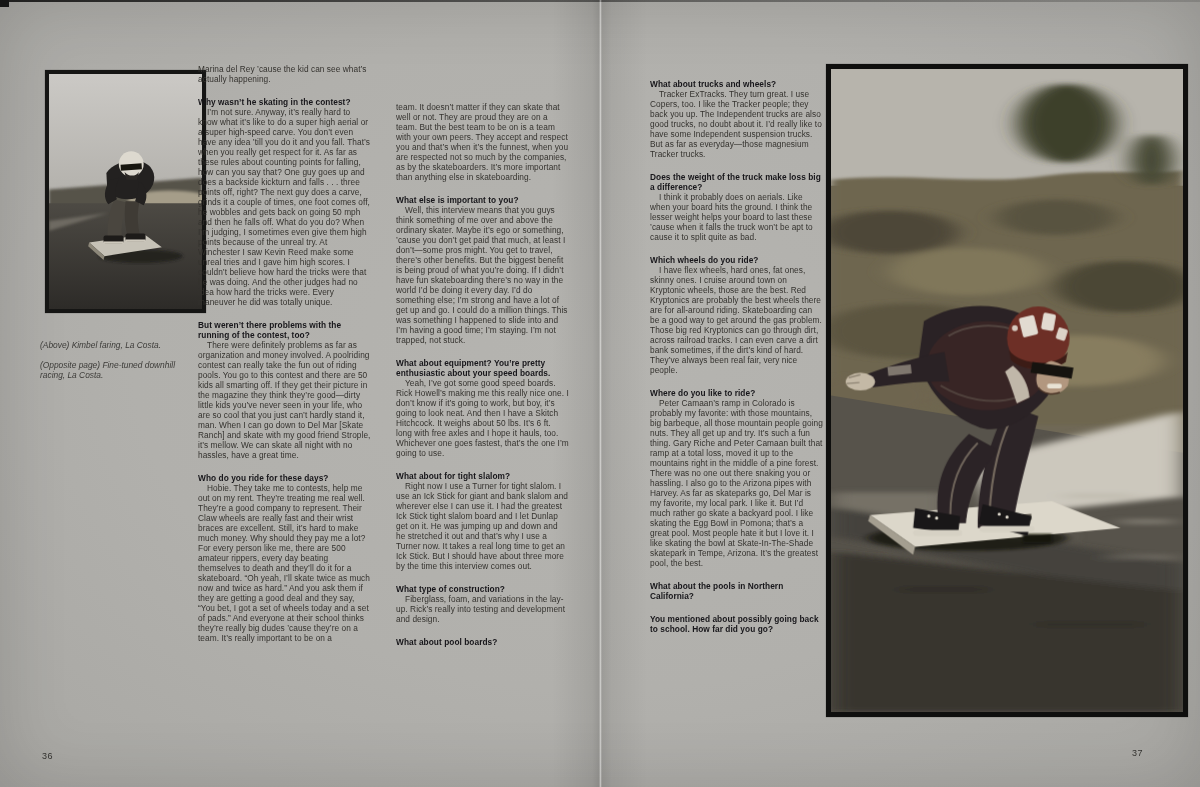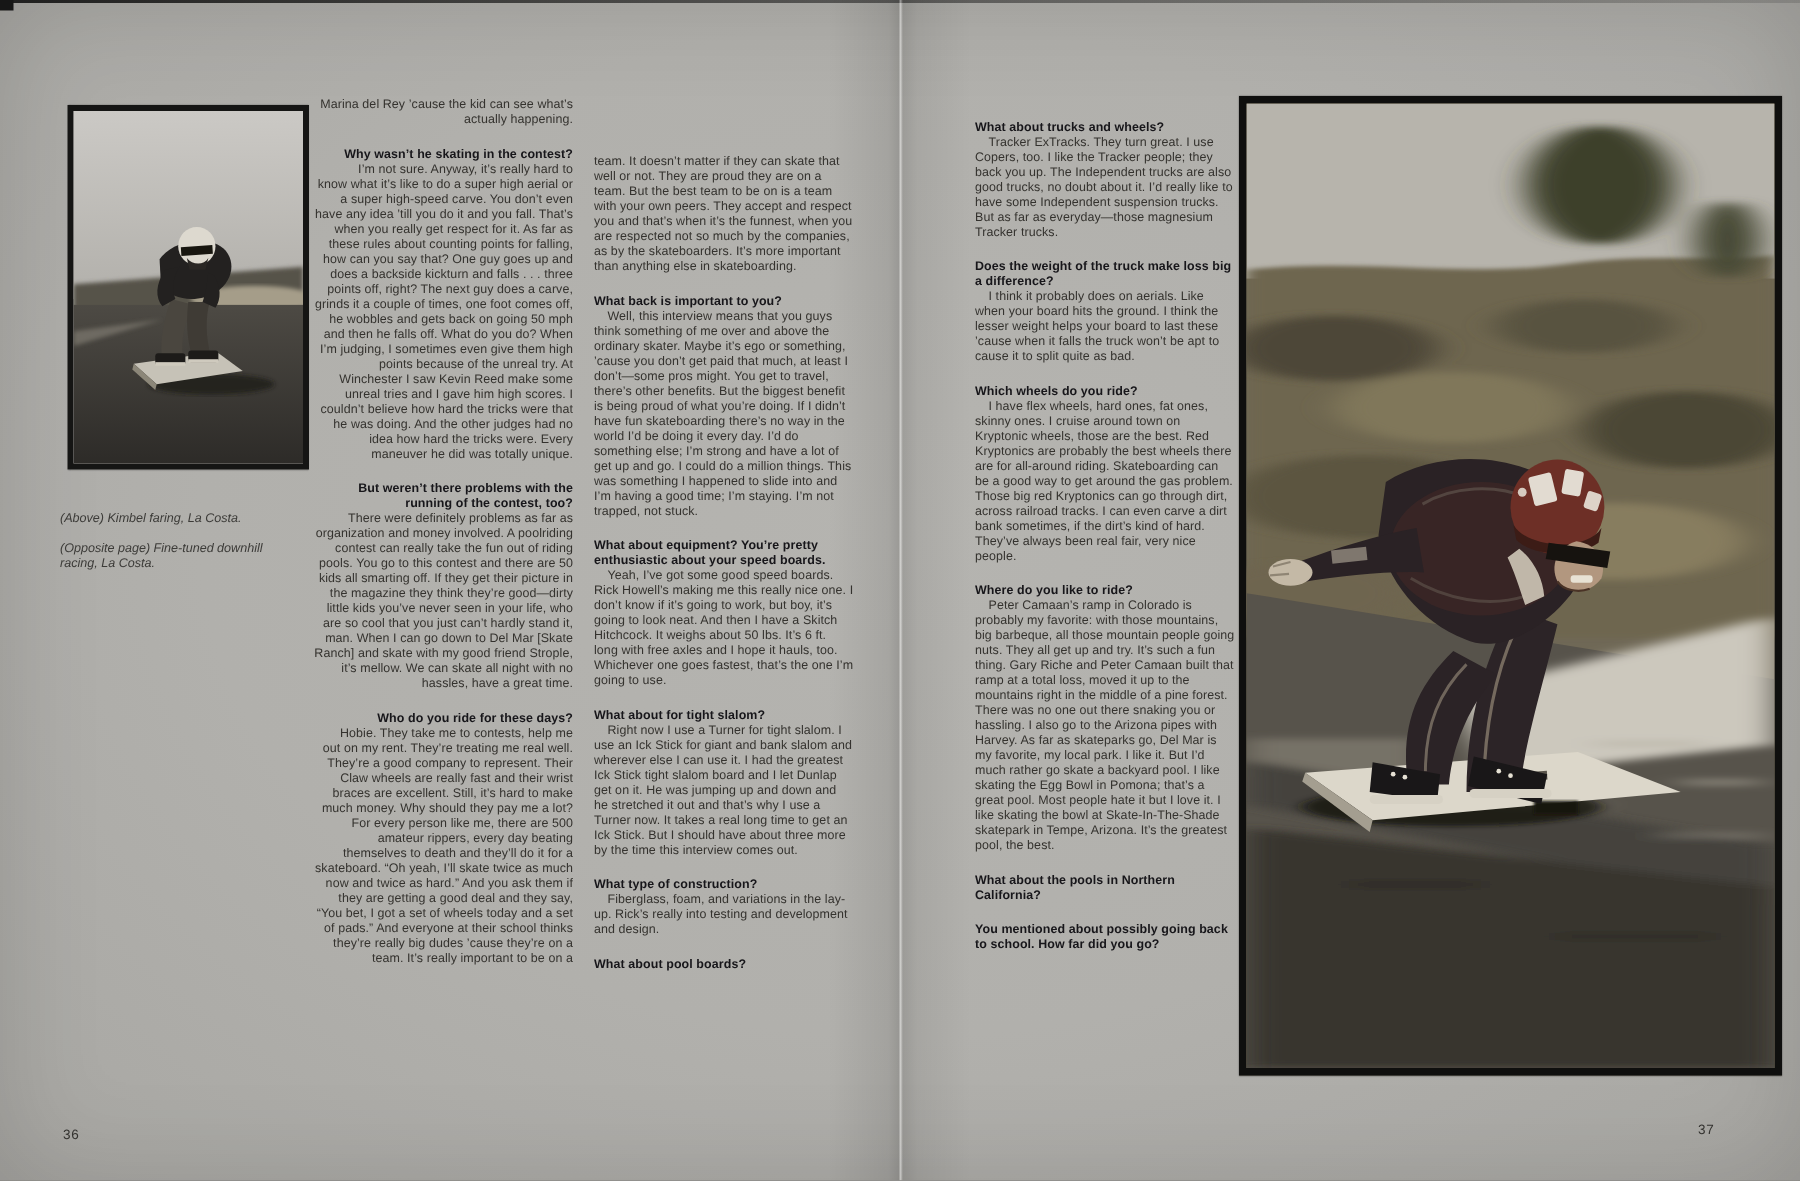--- a/index.html
+++ b/index.html
@@ -16,21 +16,21 @@
   figure{margin:0;}
   .photo-left{position:absolute;left:45px;top:70px;width:161px;height:243px;
     border:4px solid #151514;box-sizing:border-box;background:#b7b5b0;box-shadow:0 0 1px rgba(0,0,0,.5);}
   .photo-right{position:absolute;left:826px;top:64px;width:362px;height:653px;
     border:5px solid #0f0f0e;box-sizing:border-box;background:#6f6856;box-shadow:0 0 1px rgba(0,0,0,.5);}
   .photo-left svg,.photo-right svg{display:block;width:100%;height:100%;}
   .captions{position:absolute;left:40px;top:320px;width:152px;margin-top:20px;}
   .caption{margin:0 0 9px 0;font-size:8.4px;line-height:10.5px;font-style:italic;color:#3c3b38;}
   .col{position:absolute;top:64px;width:173px;font-size:8.3px;line-height:10px;
     color:#34322e;letter-spacing:.06px;}
-  .col1{left:209px;text-align:right;} .col2{left:396px;margin-top:38px;} .col3{left:650px;top:66px;}
+  .col1{left:198px;} .col2{left:396px;margin-top:38px;} .col3{left:650px;top:66px;}
   .col p{margin:0;}
   .col p.q{font-weight:bold;color:#17161a;margin-top:13px;}
   .col p.a{text-indent:9px;}
   .col p.cont{text-indent:0;}
   .pagenum{position:absolute;font-size:9px;color:#33322f;letter-spacing:.5px;}
   .pagenum.left{left:42px;top:751px;}
   .pagenum.right{left:1132px;top:748px;}
 </style>
 </head>
 <body>
@@ -89,21 +89,21 @@
       <p class="cont">Marina del Rey ’cause the kid can see what’s actually happening.</p>
       <p class="q">Why wasn’t he skating in the contest?</p>
       <p class="a">I’m not sure. Anyway, it’s really hard to know what it’s like to do a super high aerial or a super high-speed carve. You don’t even have any idea ’till you do it and you fall. That’s when you really get respect for it. As far as these rules about counting points for falling, how can you say that? One guy goes up and does a backside kickturn and falls . . . three points off, right? The next guy does a carve, grinds it a couple of times, one foot comes off, he wobbles and gets back on going 50 mph and then he falls off. What do you do? When I’m judging, I sometimes even give them high points because of the unreal try. At Winchester I saw Kevin Reed make some unreal tries and I gave him high scores. I couldn’t believe how hard the tricks were that he was doing. And the other judges had no idea how hard the tricks were. Every maneuver he did was totally unique.</p>
       <p class="q">But weren’t there problems with the running of the contest, too?</p>
       <p class="a">There were definitely problems as far as organization and money involved. A poolriding contest can really take the fun out of riding pools. You go to this contest and there are 50 kids all smarting off. If they get their picture in the magazine they think they’re good—dirty little kids you’ve never seen in your life, who are so cool that you just can’t hardly stand it, man. When I can go down to Del Mar [Skate Ranch] and skate with my good friend Strople, it’s mellow. We can skate all night with no hassles, have a great time.</p>
       <p class="q">Who do you ride for these days?</p>
       <p class="a">Hobie. They take me to contests, help me out on my rent. They’re treating me real well. They’re a good company to represent. Their Claw wheels are really fast and their wrist braces are excellent. Still, it’s hard to make much money. Why should they pay me a lot? For every person like me, there are 500 amateur rippers, every day beating themselves to death and they’ll do it for a skateboard. “Oh yeah, I’ll skate twice as much now and twice as hard.” And you ask them if they are getting a good deal and they say, “You bet, I got a set of wheels today and a set of pads.” And everyone at their school thinks they’re really big dudes ’cause they’re on a team. It’s really important to be on a</p>
     </div>
   <div class="col col2">
       <p class="cont">team. It doesn’t matter if they can skate that well or not. They are proud they are on a team. But the best team to be on is a team with your own peers. They accept and respect you and that’s when it’s the funnest, when you are respected not so much by the companies, as by the skateboarders. It’s more important than anything else in skateboarding.</p>
-      <p class="q">What back is important to you?</p>
+      <p class="q">What else is important to you?</p>
       <p class="a">Well, this interview means that you guys think something of me over and above the ordinary skater. Maybe it’s ego or something, ’cause you don’t get paid that much, at least I don’t—some pros might. You get to travel, there’s other benefits. But the biggest benefit is being proud of what you’re doing. If I didn’t have fun skateboarding there’s no way in the world I’d be doing it every day. I’d do something else; I’m strong and have a lot of get up and go. I could do a million things. This was something I happened to slide into and I’m having a good time; I’m staying. I’m not trapped, not stuck.</p>
       <p class="q">What about equipment? You’re pretty enthusiastic about your speed boards.</p>
       <p class="a">Yeah, I’ve got some good speed boards. Rick Howell’s making me this really nice one. I don’t know if it’s going to work, but boy, it’s going to look neat. And then I have a Skitch Hitchcock. It weighs about 50 lbs. It’s 6 ft. long with free axles and I hope it hauls, too. Whichever one goes fastest, that’s the one I’m going to use.</p>
       <p class="q">What about for tight slalom?</p>
       <p class="a">Right now I use a Turner for tight slalom. I use an Ick Stick for giant and bank slalom and wherever else I can use it. I had the greatest Ick Stick tight slalom board and I let Dunlap get on it. He was jumping up and down and he stretched it out and that’s why I use a Turner now. It takes a real long time to get an Ick Stick. But I should have about three more by the time this interview comes out.</p>
       <p class="q">What type of construction?</p>
       <p class="a">Fiberglass, foam, and variations in the lay-up. Rick’s really into testing and development and design.</p>
       <p class="q">What about pool boards?</p>
     </div>
   <div class="col col3">

